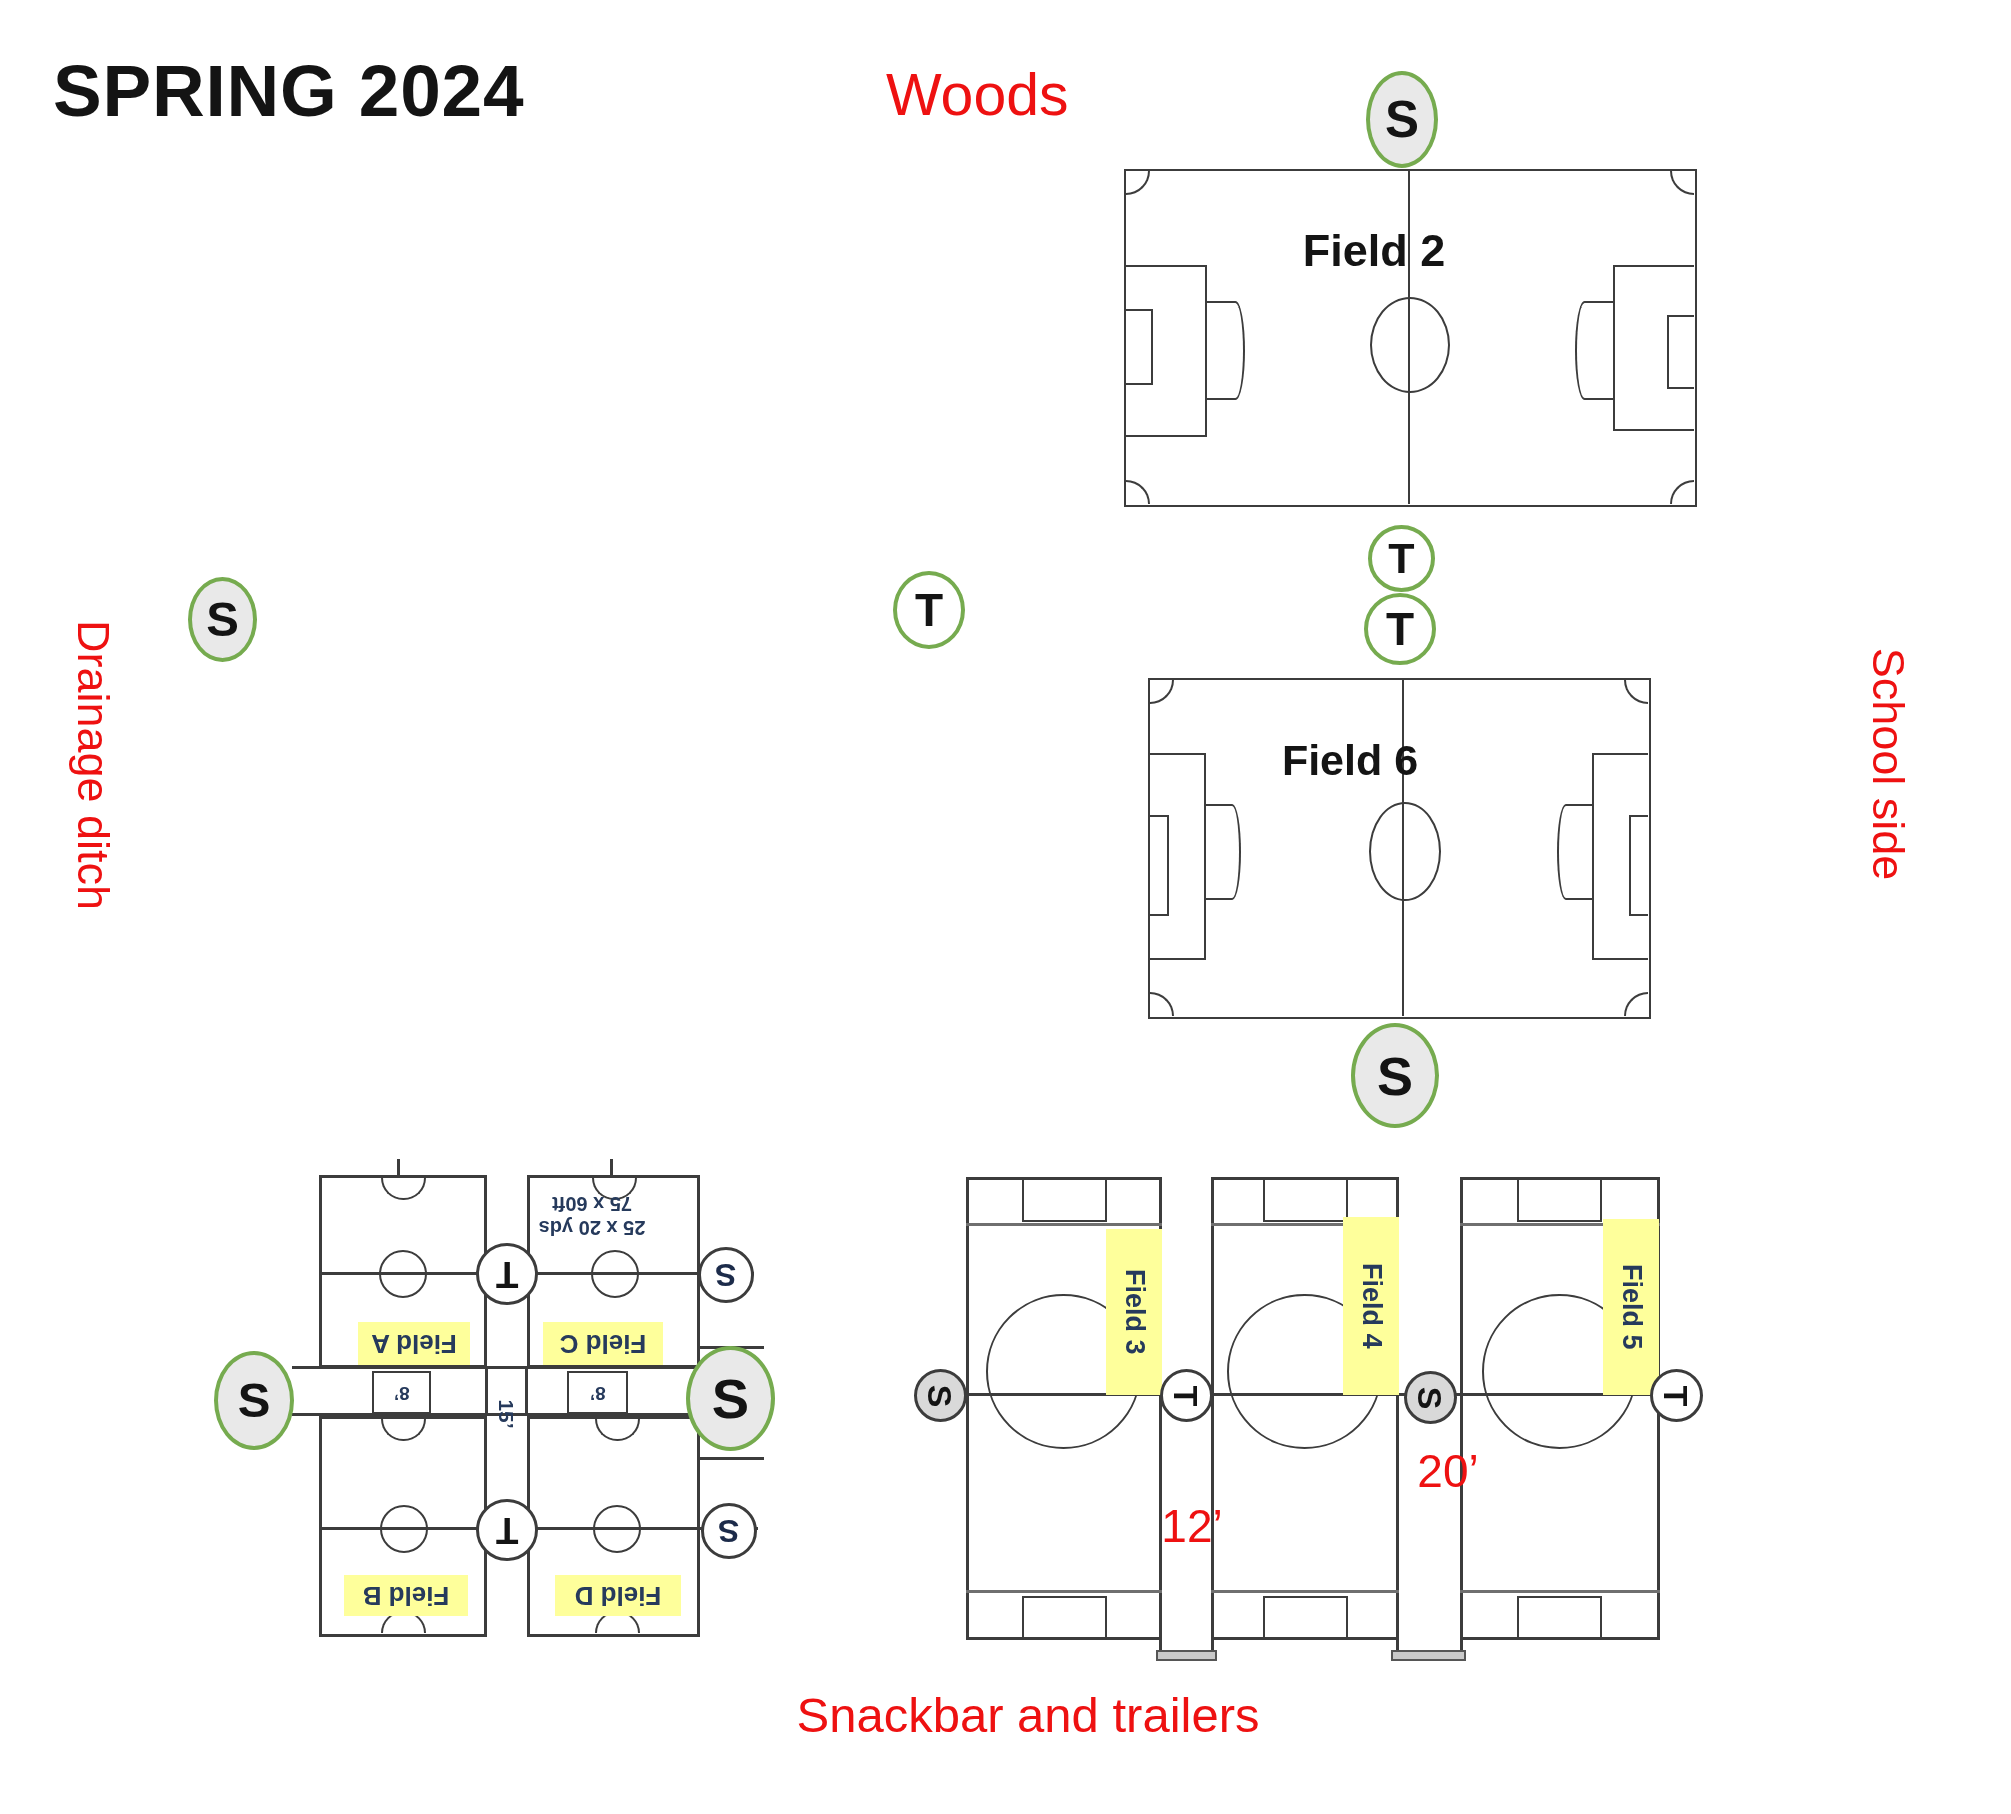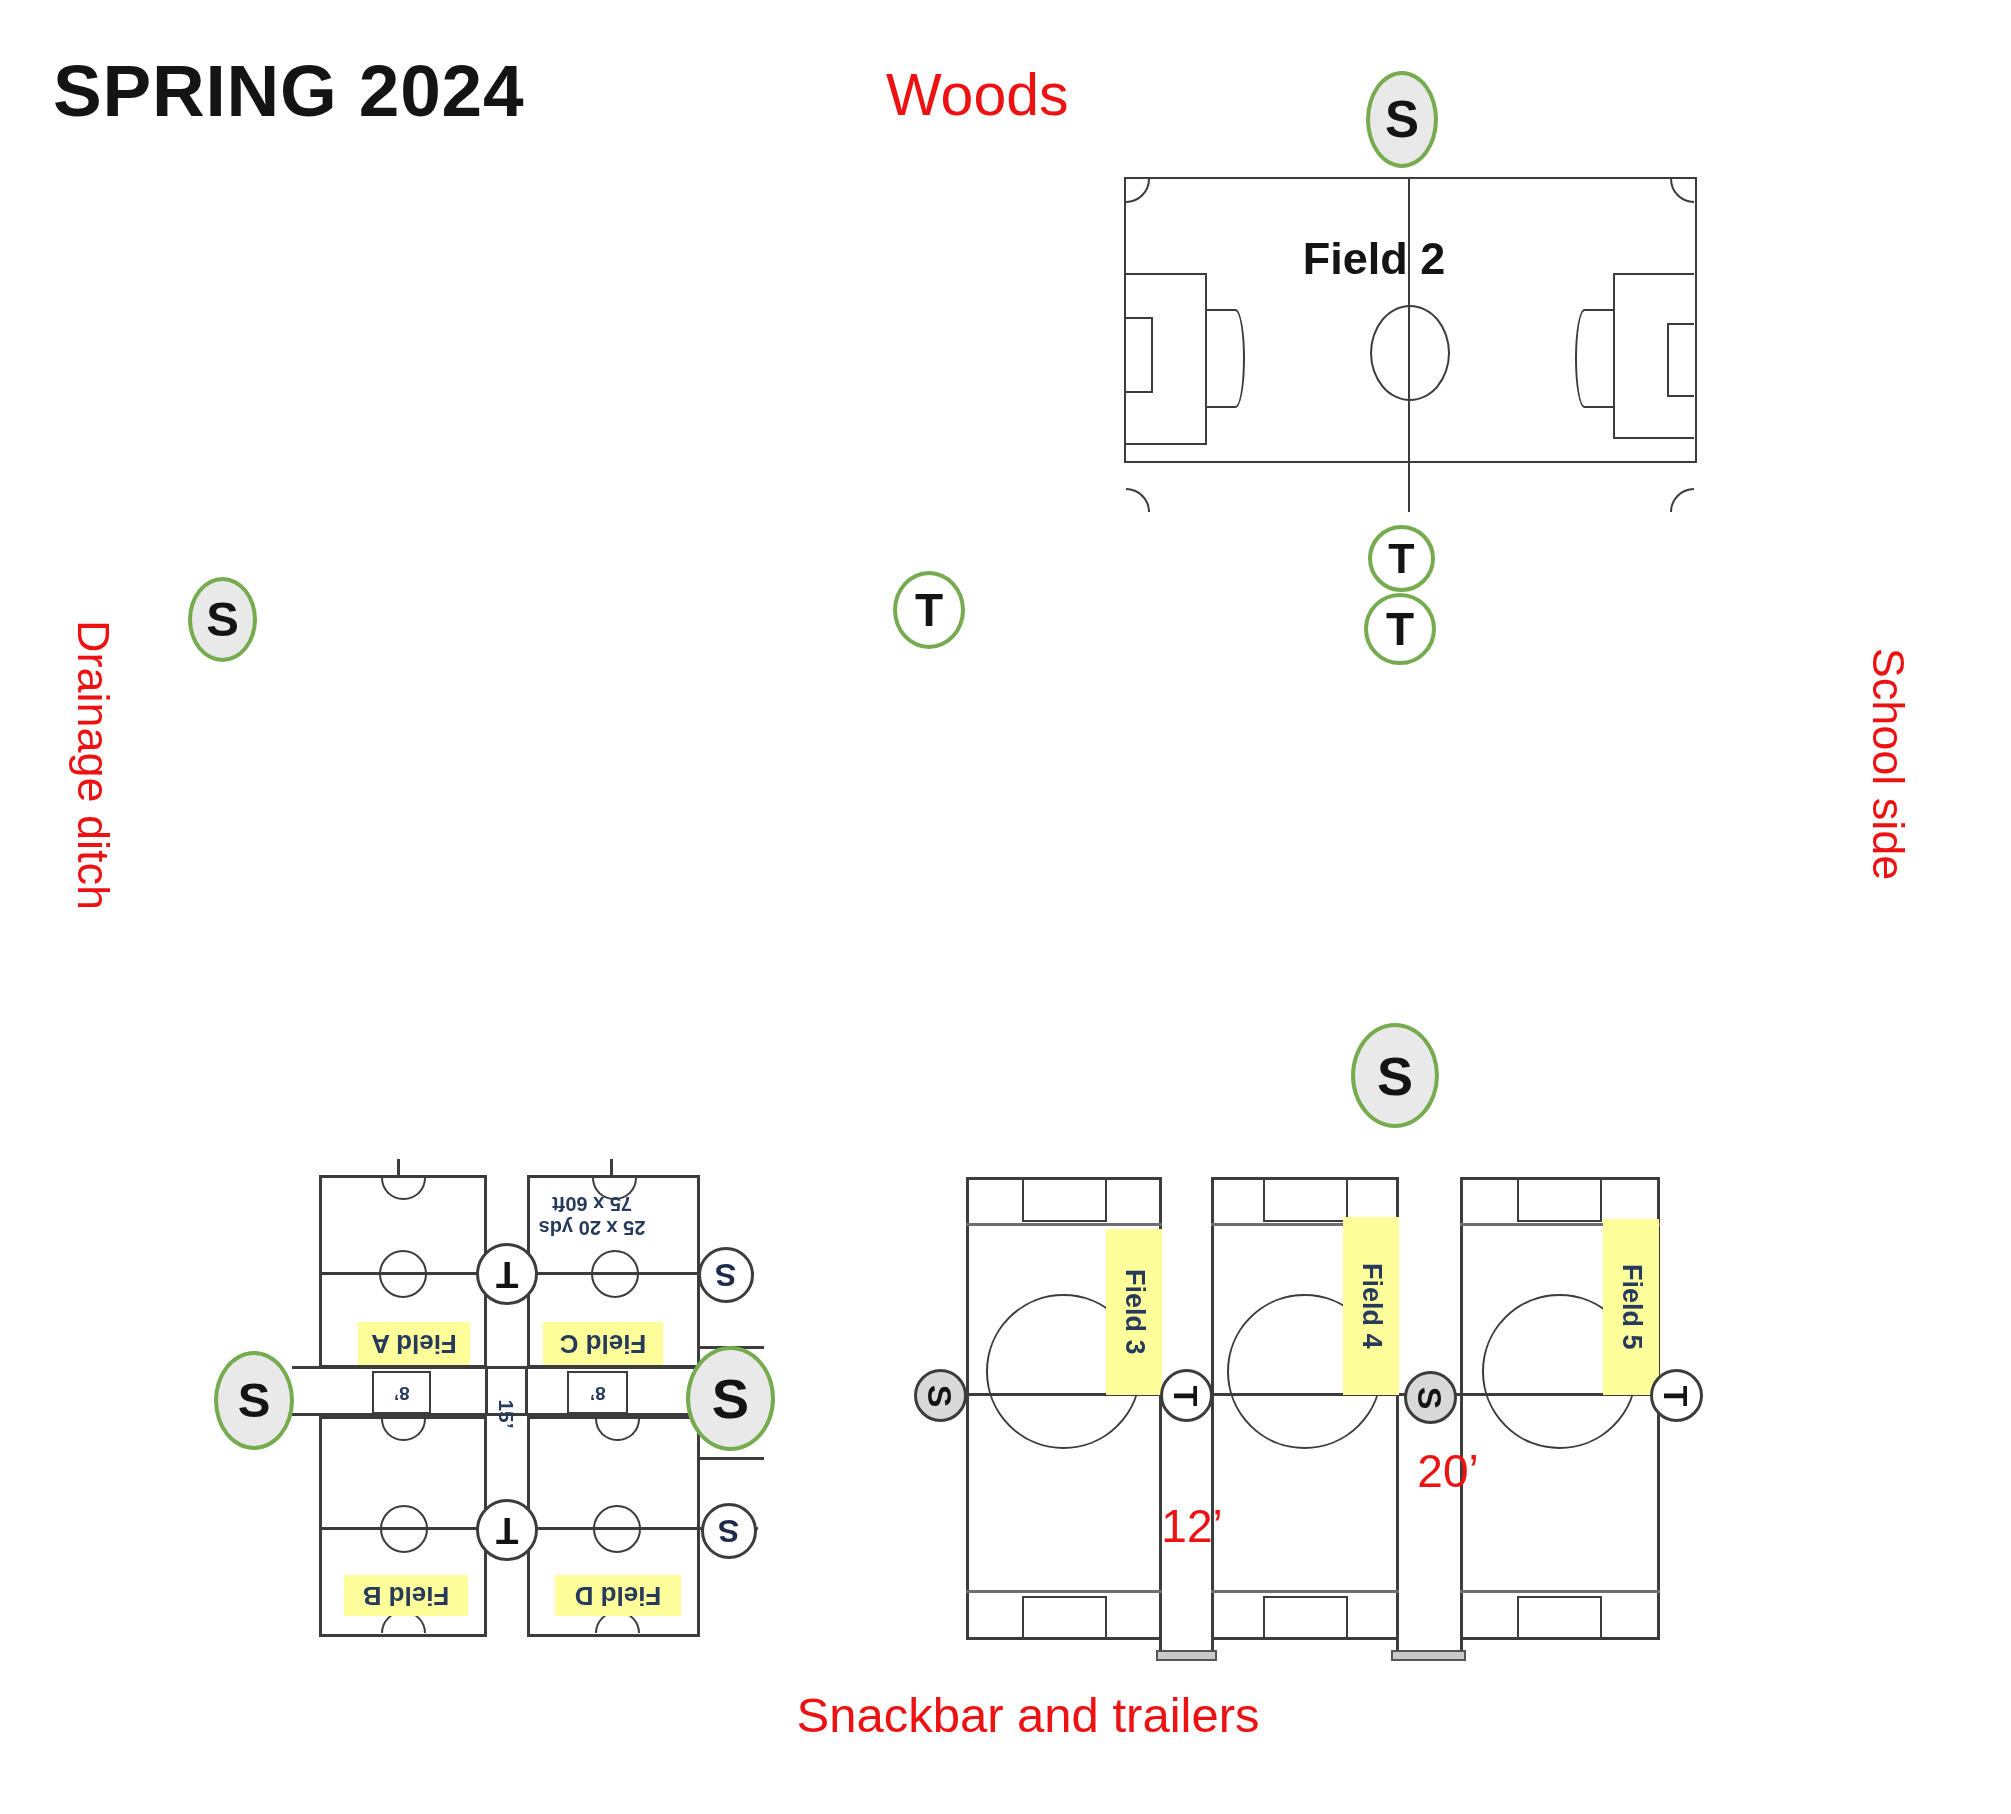--- a/index.html
+++ b/index.html
@@ -50,21 +50,21 @@
   <div class="red" style="left:1888px;top:764px;font-size:45px;transform:translate(-50%,-50%) rotate(90deg)">School side</div>
   <div class="red" style="left:1028px;top:1715px;font-size:49px;transform:translate(-50%,-50%)">Snackbar and trailers</div>
 
   <div class="mk mkg" style="left:188px;top:577px;width:69px;height:85px;font-size:49px">
     <span>S</span>
   </div>
   <div class="mk mkgw" style="left:893px;top:571px;width:72px;height:78px;font-size:46px">
     <span>T</span>
   </div>
 
-  <div class="fld" style="left:1124px;top:177px;width:573px;height:286px">
+  <div class="fld" style="left:1124px;top:169px;width:573px;height:338px">
     <div class="ln" style="left:282px;top:0;width:2.4px;height:333px"></div>
     <div class="crc" style="left:244px;top:126px;width:80px;height:96px"></div>
     <div class="pb" style="left:0;top:94px;width:81px;height:172px;border-left:none"></div>
     <div class="pb" style="left:0;top:138px;width:27px;height:76px;border-left:none"></div>
     <div class="halfR" style="left:81px;top:130px;width:38px;height:99px"></div>
     <div class="pb" style="left:487px;top:94px;width:81px;height:166px;border-right:none"></div>
     <div class="pb" style="left:541px;top:144px;width:27px;height:74px;border-right:none"></div>
     <div class="halfL" style="left:449px;top:130px;width:38px;height:99px"></div>
     <div class="cTL" style="left:0;top:0"></div>
     <div class="cTR" style="left:544px;top:0"></div>
@@ -75,20 +75,35 @@
   <div class="mk mkg" style="left:1366px;top:71px;width:72px;height:97px;font-size:51px">
     <span>S</span>
   </div>
   <div class="mk mkgw" style="left:1368px;top:525px;width:67px;height:67px;font-size:43px">
     <span>T</span>
   </div>
   <div class="mk mkgw" style="left:1364px;top:593px;width:72px;height:72px;font-size:46px">
     <span>T</span>
   </div>
 
+  <div class="fld" style="left:1148px;top:678px;width:503px;height:341px">
+    <div class="ln" style="left:252px;top:0;width:2.4px;height:336px"></div>
+    <div class="crc" style="left:219px;top:122px;width:72px;height:99px"></div>
+    <div class="pb" style="left:0;top:73px;width:56px;height:207px;border-left:none"></div>
+    <div class="pb" style="left:0;top:135px;width:19px;height:101px;border-left:none"></div>
+    <div class="halfR" style="left:56px;top:124px;width:35px;height:96px"></div>
+    <div class="pb" style="left:442px;top:73px;width:56px;height:207px;border-right:none"></div>
+    <div class="pb" style="left:479px;top:135px;width:19px;height:101px;border-right:none"></div>
+    <div class="halfL" style="left:407px;top:124px;width:35px;height:96px"></div>
+    <div class="cTL" style="left:0;top:0"></div>
+    <div class="cTR" style="left:474px;top:0"></div>
+    <div class="cBL" style="left:0;top:312px"></div>
+    <div class="cBR" style="left:474px;top:312px"></div>
+    <div class="flabel" style="left:200px;top:80px;font-size:43px">Field 6</div>
+  </div>
   <div class="mk mkg" style="left:1351px;top:1023px;width:88px;height:105px;font-size:54px">
     <span>S</span>
   </div>
 
   <div class="fld b4" style="left:319px;top:1175px;width:168px;height:193px"></div>
   <div class="fld b4" style="left:527px;top:1175px;width:173px;height:193px"></div>
   <div class="fld b4" style="left:319px;top:1416px;width:168px;height:221px"></div>
   <div class="fld b4" style="left:527px;top:1416px;width:173px;height:221px"></div>
 
   <div class="ln" style="left:319px;top:1272px;width:435px;height:3.2px"></div>

